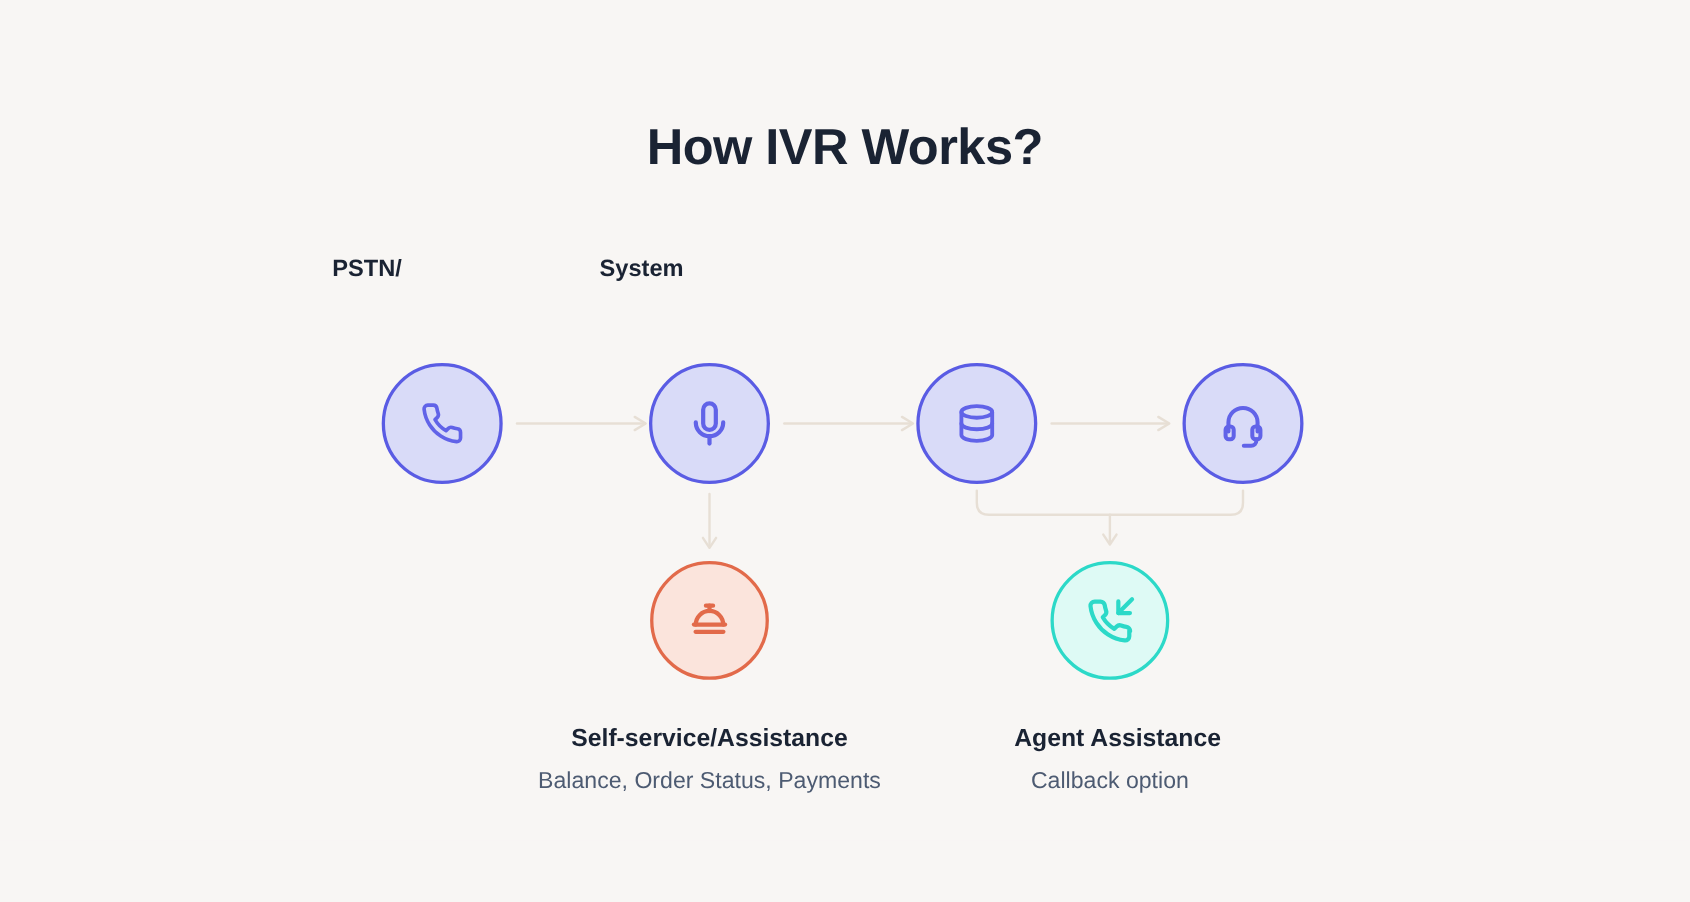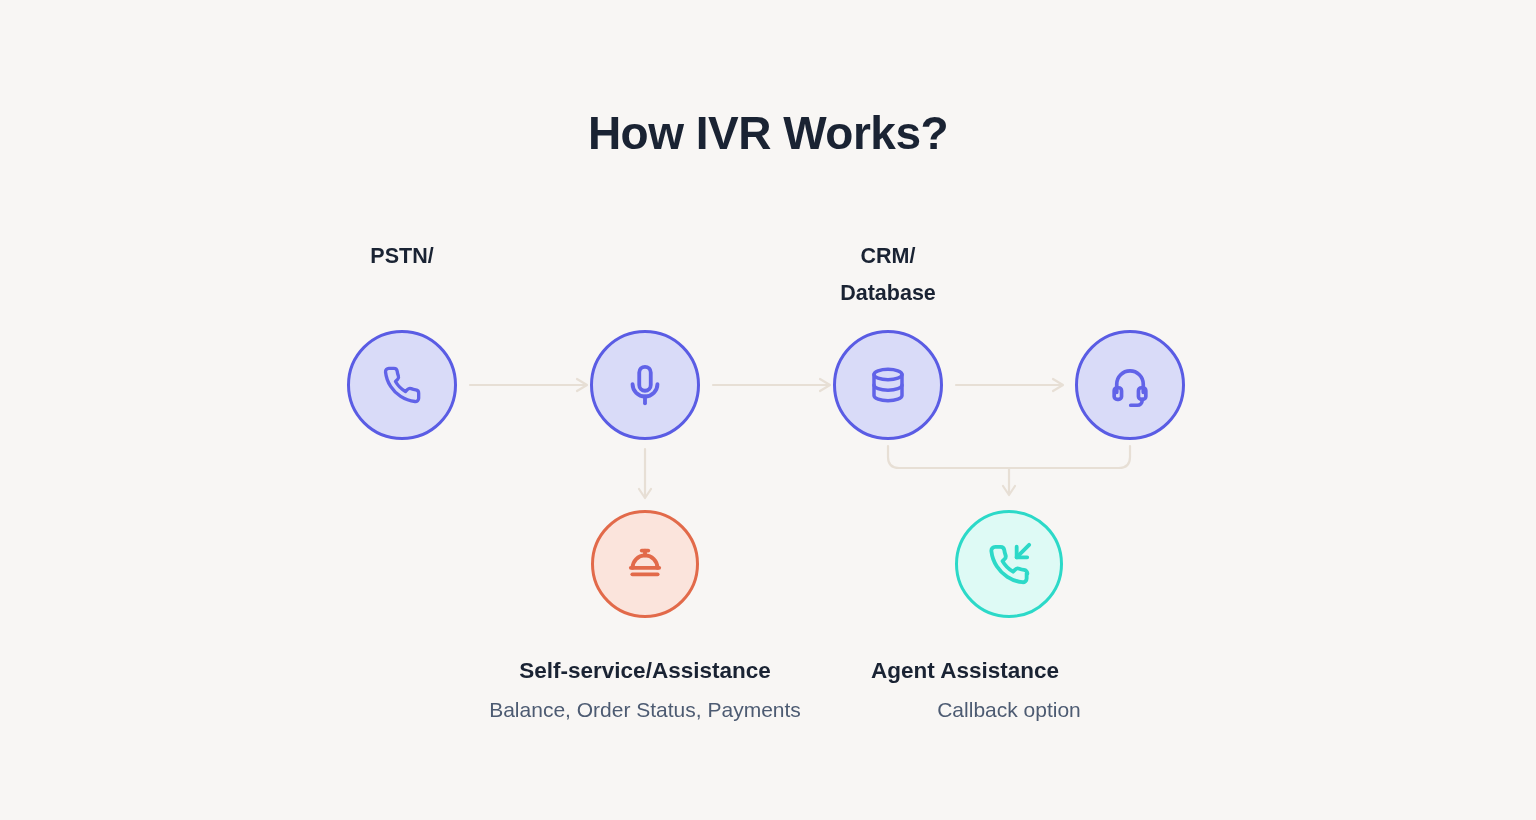--- a/index.html
+++ b/index.html
@@ -25,21 +25,21 @@
   }
   .canvas{position:relative;width:1536px;height:764px;background:var(--background);}
   .title{
     position:absolute;top:106px;left:0;width:1536px;
     text-align:center;font-size:46px;font-weight:700;letter-spacing:-0.5px;
     color:var(--heading-text);
   }
   .connectors{position:absolute;top:0;left:0;pointer-events:none;}
   .connectors path{stroke:var(--arrow);stroke-width:2.2;fill:none;stroke-linecap:round;stroke-linejoin:round;}
   .node-label{
-    position:absolute;width:200px;text-align:center;top:238px;
+    position:absolute;width:200px;text-align:left;top:226px;
     font-size:21.5px;font-weight:700;line-height:37px;color:var(--heading-text);
   }
   .circle{
     position:absolute;border-radius:50%;
     display:flex;align-items:center;justify-content:center;
   }
   .circle.purple{
     width:110px;height:110px;top:330px;
     background:var(--purple-fill);border:3px solid var(--purple-border);
     color:var(--purple-icon);
@@ -92,24 +92,21 @@
       <path d="M888 446 V457 Q888 468 899 468 H1119 Q1130 468 1130 457 V446"></path>
       <path d="M1009 468 V494"></path>
         <path d="M1003 486 L1009 495 L1015 486"></path>
     </g>
   </svg>
 
   <div class="node-label" style="left:302px">
     <div>PSTN/</div>
   </div>
   <div class="node-label" style="left:545px">
-  </div>
-  <div class="node-label" style="left:788px">
-    <div>CRM/</div>
-    <div>Database</div>
+    <div>System</div>
   </div>
 
   <div class="circle purple" style="left:347px">
     <span class="icon">
       <svg width="40" height="40" viewBox="0 0 24 24" fill="none" stroke="currentColor" stroke-width="2" stroke-linecap="round" stroke-linejoin="round">
         <path d="M22 16.92v3a2 2 0 0 1-2.18 2 19.79 19.79 0 0 1-8.63-3.07 19.5 19.5 0 0 1-6-6 19.79 19.79 0 0 1-3.07-8.67A2 2 0 0 1 4.11 2h3a2 2 0 0 1 2 1.72 12.84 12.84 0 0 0 .7 2.81 2 2 0 0 1-.45 2.11L8.09 9.91a16 16 0 0 0 6 6l1.27-1.27a2 2 0 0 1 2.11-.45 12.84 12.84 0 0 0 2.81.7A2 2 0 0 1 22 16.92z"></path>
       </svg>
     </span>
   </div>
   <div class="circle purple" style="left:590px">
@@ -157,16 +154,16 @@
       <svg width="46" height="46" viewBox="0 0 24 24" fill="none" stroke="currentColor" stroke-width="2" stroke-linecap="round" stroke-linejoin="round">
         <polyline points="16 3 16 8.5 21.5 8.5"></polyline>
         <line x1="22.5" y1="2" x2="16" y2="8.5"></line>
         <path d="M21.2 16.9v2.6a2 2 0 0 1-2.18 2 18.2 18.2 0 0 1-7.9-2.82 17.9 17.9 0 0 1-5.5-5.5A18.2 18.2 0 0 1 2.8 5.23 2 2 0 0 1 4.79 3.05h2.75a2 2 0 0 1 2 1.72c.11.86.33 1.7.63 2.52a2 2 0 0 1-.45 2.11l-1.1 1.1a14.7 14.7 0 0 0 5.5 5.5l1.1-1.1a2 2 0 0 1 2.11-.45c.82.3 1.66.52 2.52.63a2 2 0 0 1 1.75 2.02z"></path>
       </svg>
     </span>
   </div>
 
   <div class="outcome-title" style="left:465px">Self-service/Assistance</div>
   <div class="outcome-subtitle" style="left:465px">Balance, Order Status, Payments</div>
-  <div class="outcome-title" style="left:785px">Agent Assistance</div>
+  <div class="outcome-title" style="left:836px">Agent Assistance</div>
   <div class="outcome-subtitle" style="left:829px">Callback option</div>
 
 </div>
 
 </body></html>

